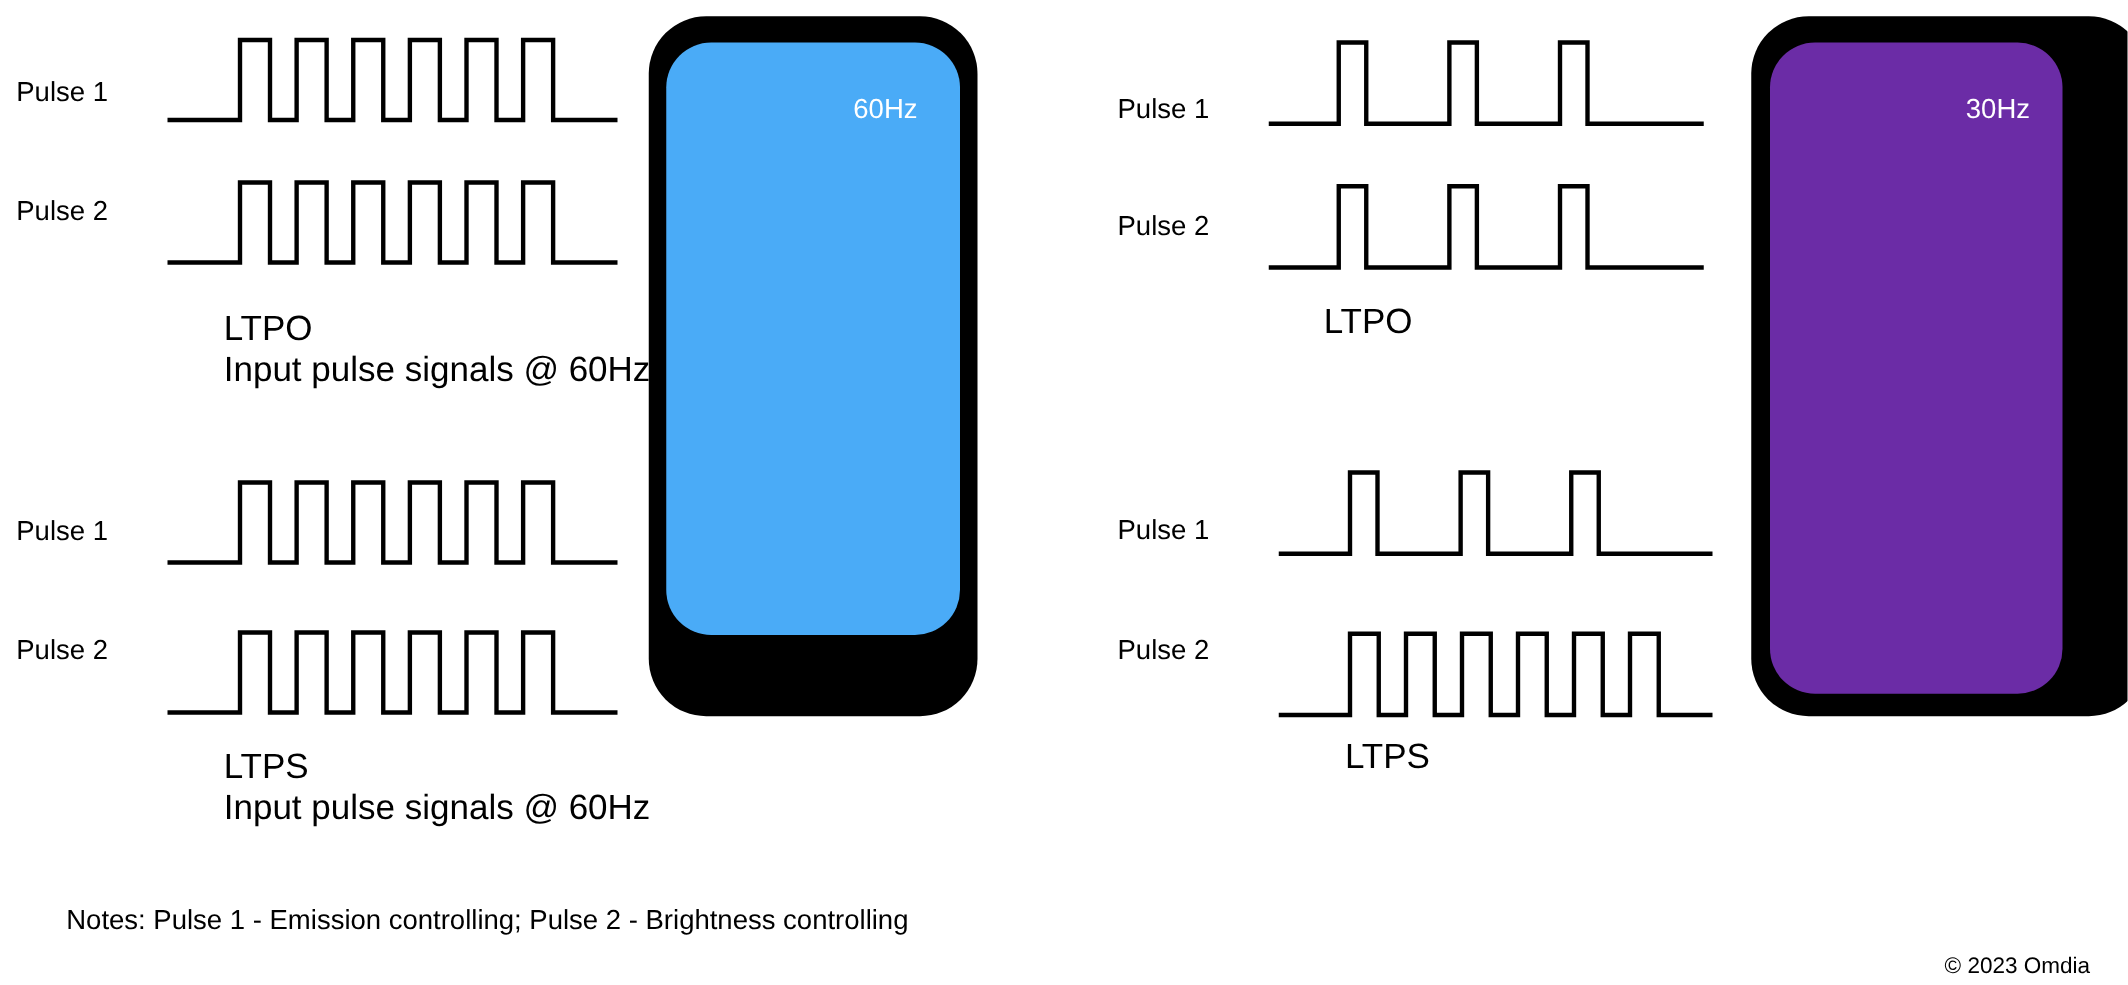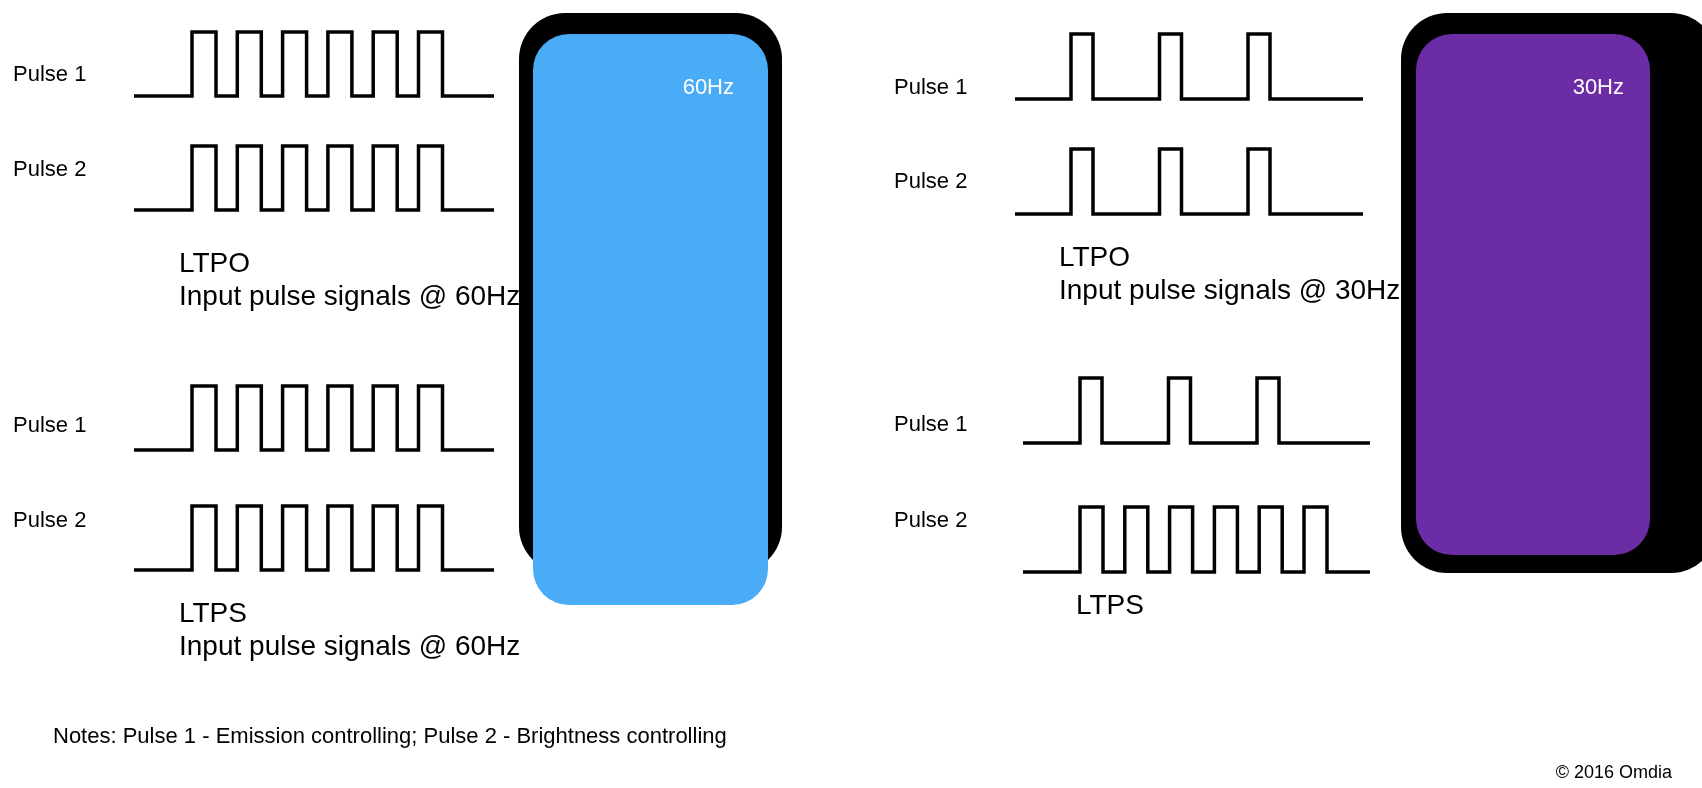--- a/index.html
+++ b/index.html
@@ -36,37 +36,36 @@
   <div>Input pulse signals @ 60Hz</div>
 </div>
 <div class="lbl" style="left:13px; top:412px;">Pulse 1</div>
 <div class="lbl" style="left:13px; top:507px;">Pulse 2</div>
 <div class="cap" style="left:179px; top:596px;">
   <div>LTPS</div>
   <div>Input pulse signals @ 60Hz</div>
 </div>
 
 <div class="phone" style="left:519px; top:13px; width:263px; height:560px;">
-  <div class="screen" style="left: 14px; top: 21px; width: 235px; height: 571px; background: rgb(74, 171, 247);">
+  <div class="screen" style="left: 14px; top: 21px; width: 235px; height: 474px; background: rgb(74, 171, 247);">
     <span class="hz" style="right:34px; top:40px;">60Hz</span>
   </div>
 </div>
 
 <div class="lbl" style="left:894px; top:74px;">Pulse 1</div>
 <div class="lbl" style="left:894px; top:168px;">Pulse 2</div>
 <div class="cap" style="left:1059px; top:240px;">
   <div>LTPO</div>
-  <div>Input pulse signals @ 30Hz</div>
 </div>
 <div class="lbl" style="left:894px; top:411px;">Pulse 1</div>
 <div class="lbl" style="left:894px; top:507px;">Pulse 2</div>
 <div class="cap" style="left:1076px; top:588px;">
   <div>LTPS</div>
 </div>
 
 <div class="phone" style="left:1401px; top:13px; width:316px; height:560px;">
   <div class="screen" style="left: 15px; top: 21px; width: 234px; height: 521px; background: rgb(107, 44, 166);">
     <span class="hz" style="right:26px; top:40px;">30Hz</span>
   </div>
 </div>
 
 <div class="notes">Notes: Pulse 1 - Emission controlling; Pulse 2 - Brightness controlling</div>
-<div class="copy">© 2016 Omdia</div>
+<div class="copy">© 2023 Omdia</div>
 
 </body></html>

